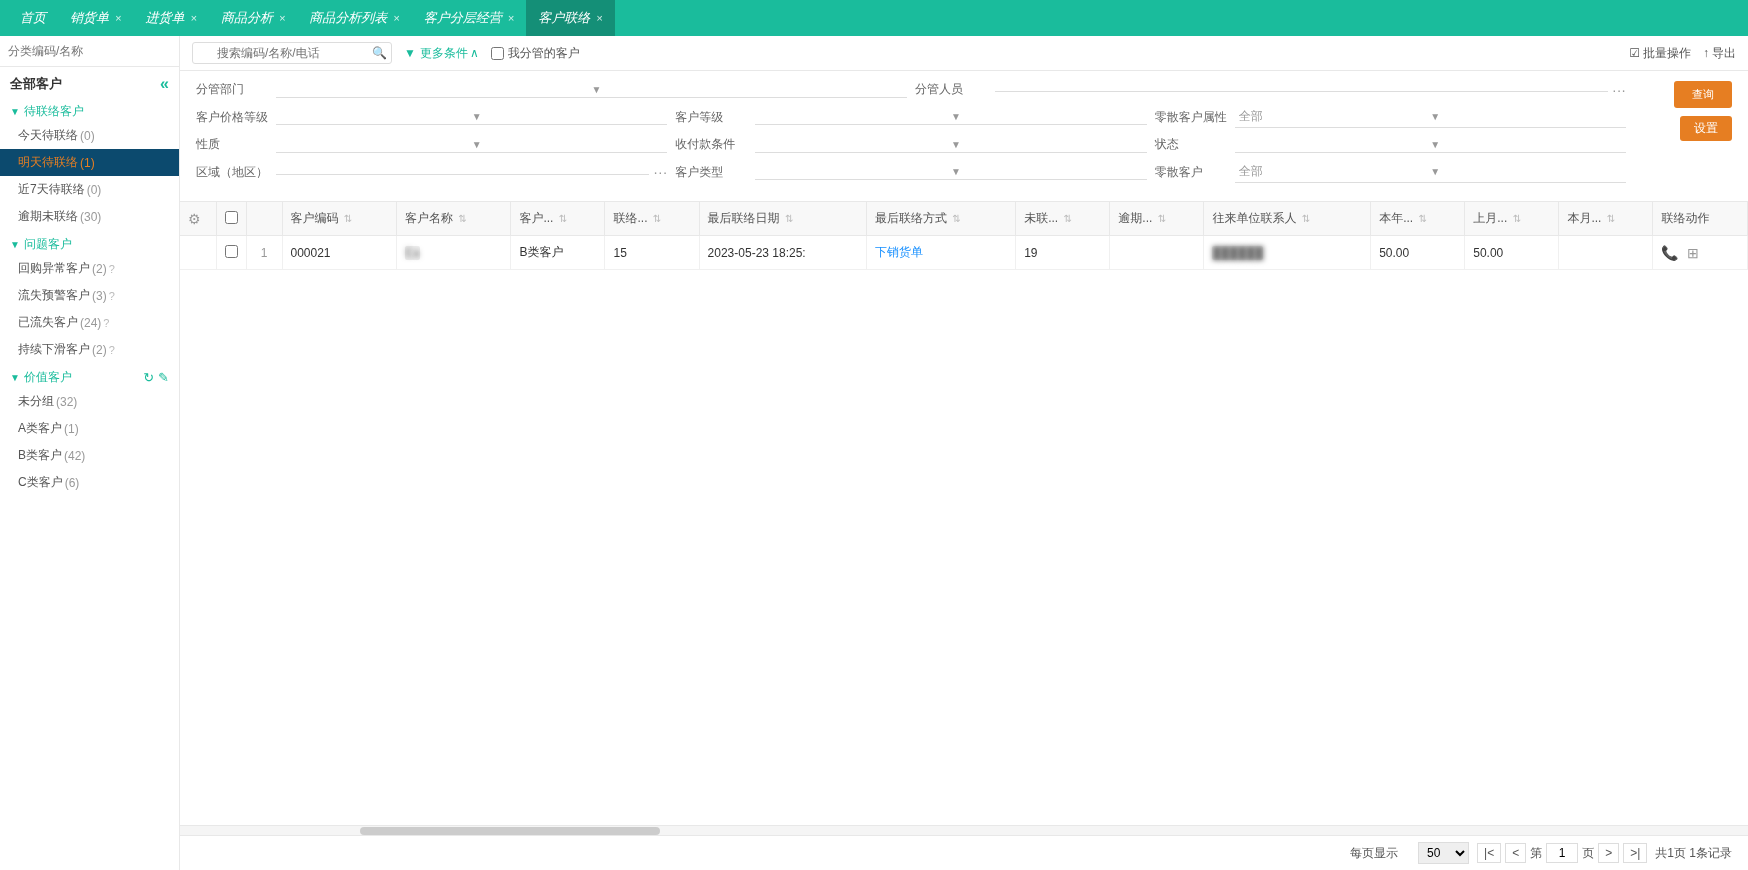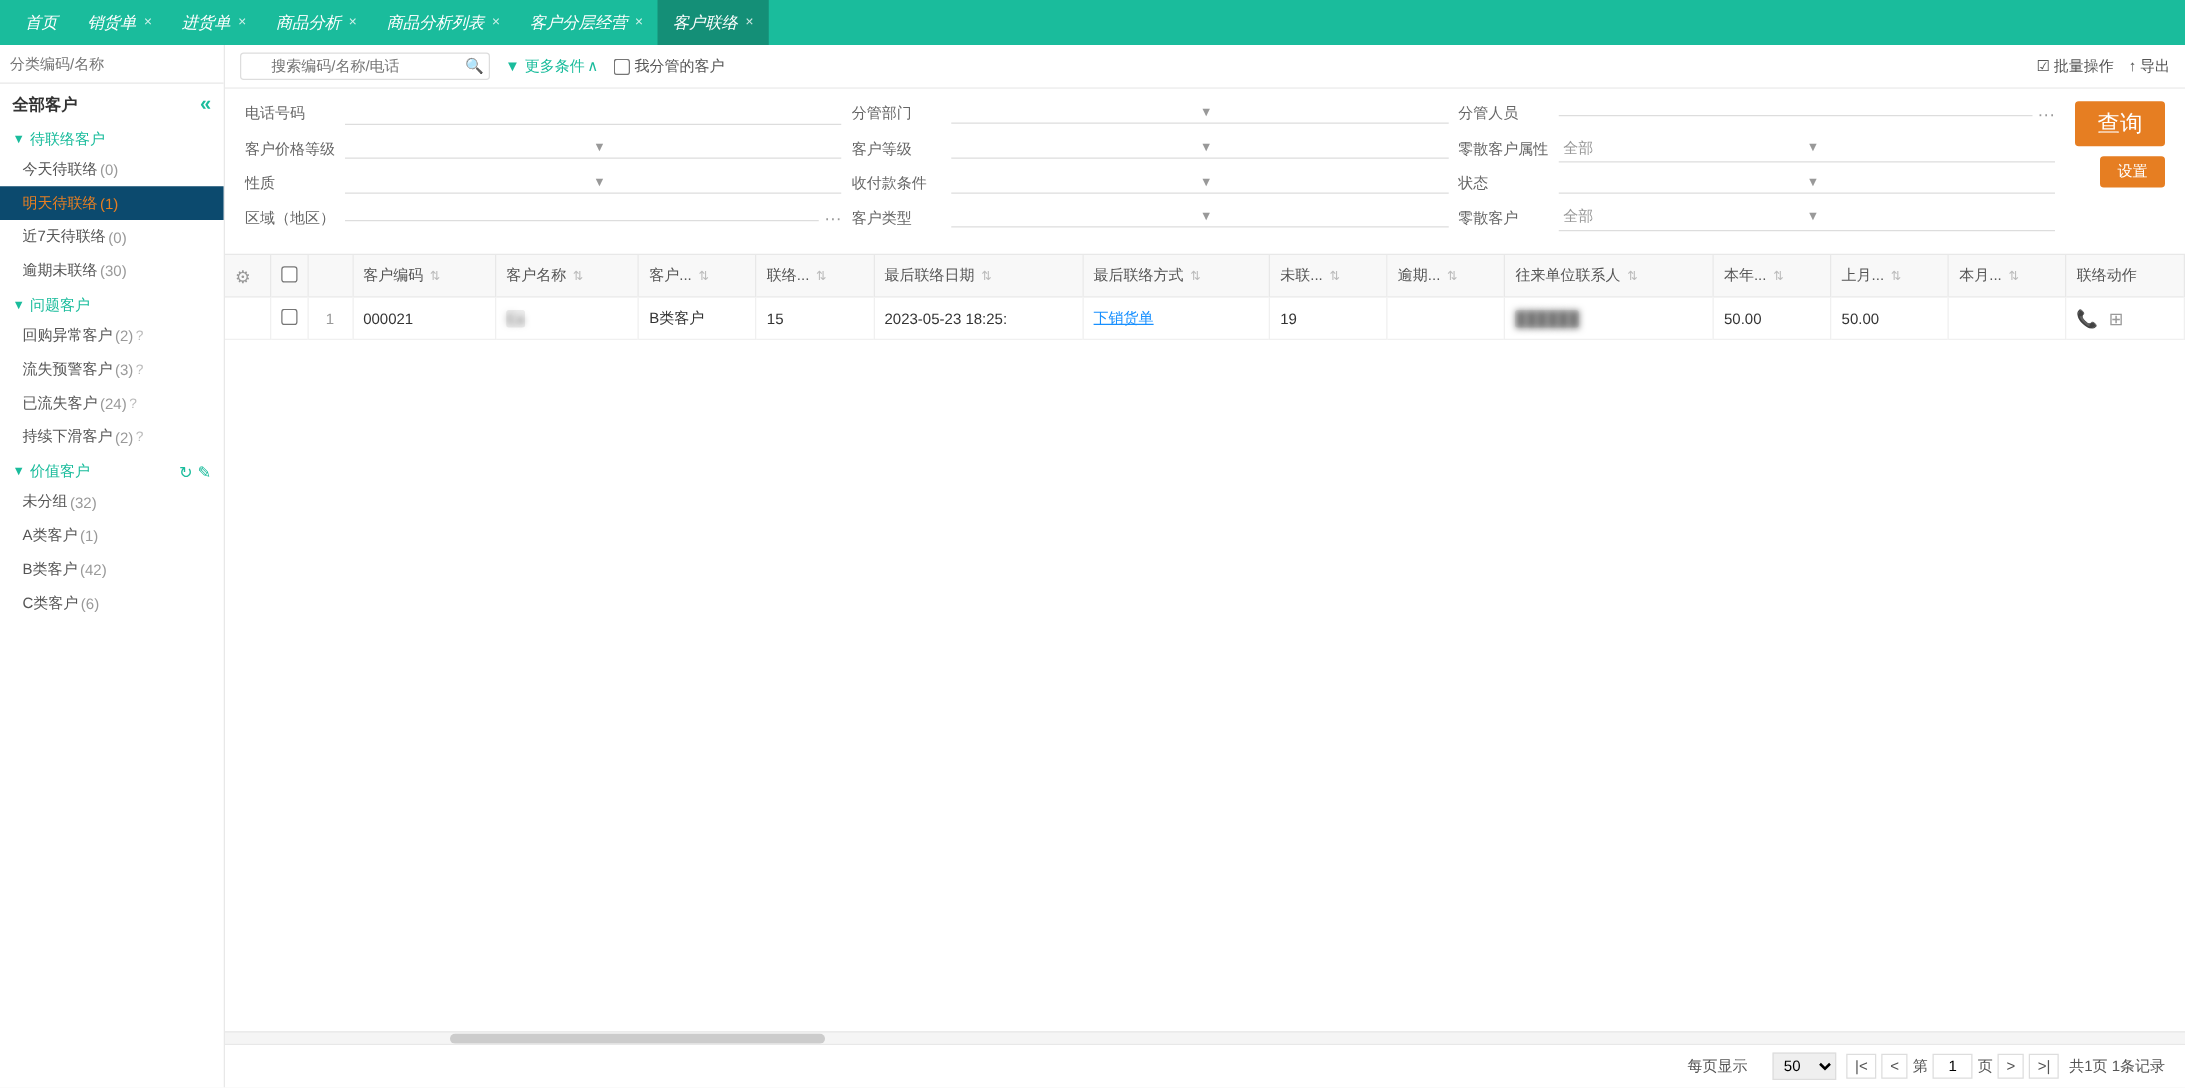--- a/index.html
+++ b/index.html
@@ -192,21 +192,22 @@
     .filter-select span { flex: 1; color: #999; font-size: 12px; }
     .filter-select .arrow { color: #999; font-size: 10px; }
     .filter-dots { color: #999; font-size: 14px; cursor: pointer; margin-left: 4px; }
     .query-btn {
       background: #e67e22;
       color: white;
       border: none;
       padding: 6px 18px;
       border-radius: 3px;
       cursor: pointer;
-      font-size: 18px;
+      font-size: 11px;
+      margin-left: 32px;
     }
     .set-btn {
       background: #e67e22;
       color: white;
       border: none;
       padding: 4px 14px;
       border-radius: 3px;
       cursor: pointer;
       font-size: 12px;
       margin-top: 4px;
@@ -243,21 +244,21 @@
       white-space: nowrap;
       position: relative;
     }
     thead th .sort-icon { color: #bbb; font-size: 10px; margin-left: 2px; }
     tbody tr { border-bottom: 1px solid #f0f0f0; }
     tbody td {
       padding: 8px 8px;
       border-right: 1px solid #f0f0f0;
       white-space: nowrap;
     }
-    .link-text { color: #1890ff; cursor: pointer; text-decoration: underline; }
+    .link-text { color: #1890ff; cursor: pointer; }
     .blurred { color: transparent; text-shadow: 0 0 6px rgba(0,0,0,0.4); background: #eee; border-radius: 2px; }
 
     
     .table-footer {
       background: white;
       border-top: 1px solid #e8e8e8;
       padding: 6px 16px;
       display: flex;
       align-items: center;
       justify-content: flex-end;
@@ -462,24 +463,20 @@
         </div>
       </div>
     </div>
 
     <div class="filter-panel">
       <div style="display:flex;gap:16px;">
         <div style="flex:1;">
 
           <div class="filter-row">
             <div class="filter-field">
-              <span class="filter-label">电话号码</span>
-              <input class="filter-input" type="text" style="width: 250px;">
-            </div>
-            <div class="filter-field">
               <span class="filter-label">分管部门</span>
               <div class="filter-select" style="width:250px;">
                 <span></span>
                 <span class="arrow">▼</span>
               </div>
             </div>
             <div class="filter-field">
               <span class="filter-label">分管人员</span>
               <div class="filter-select" style="flex:1;">
                 <span></span>

